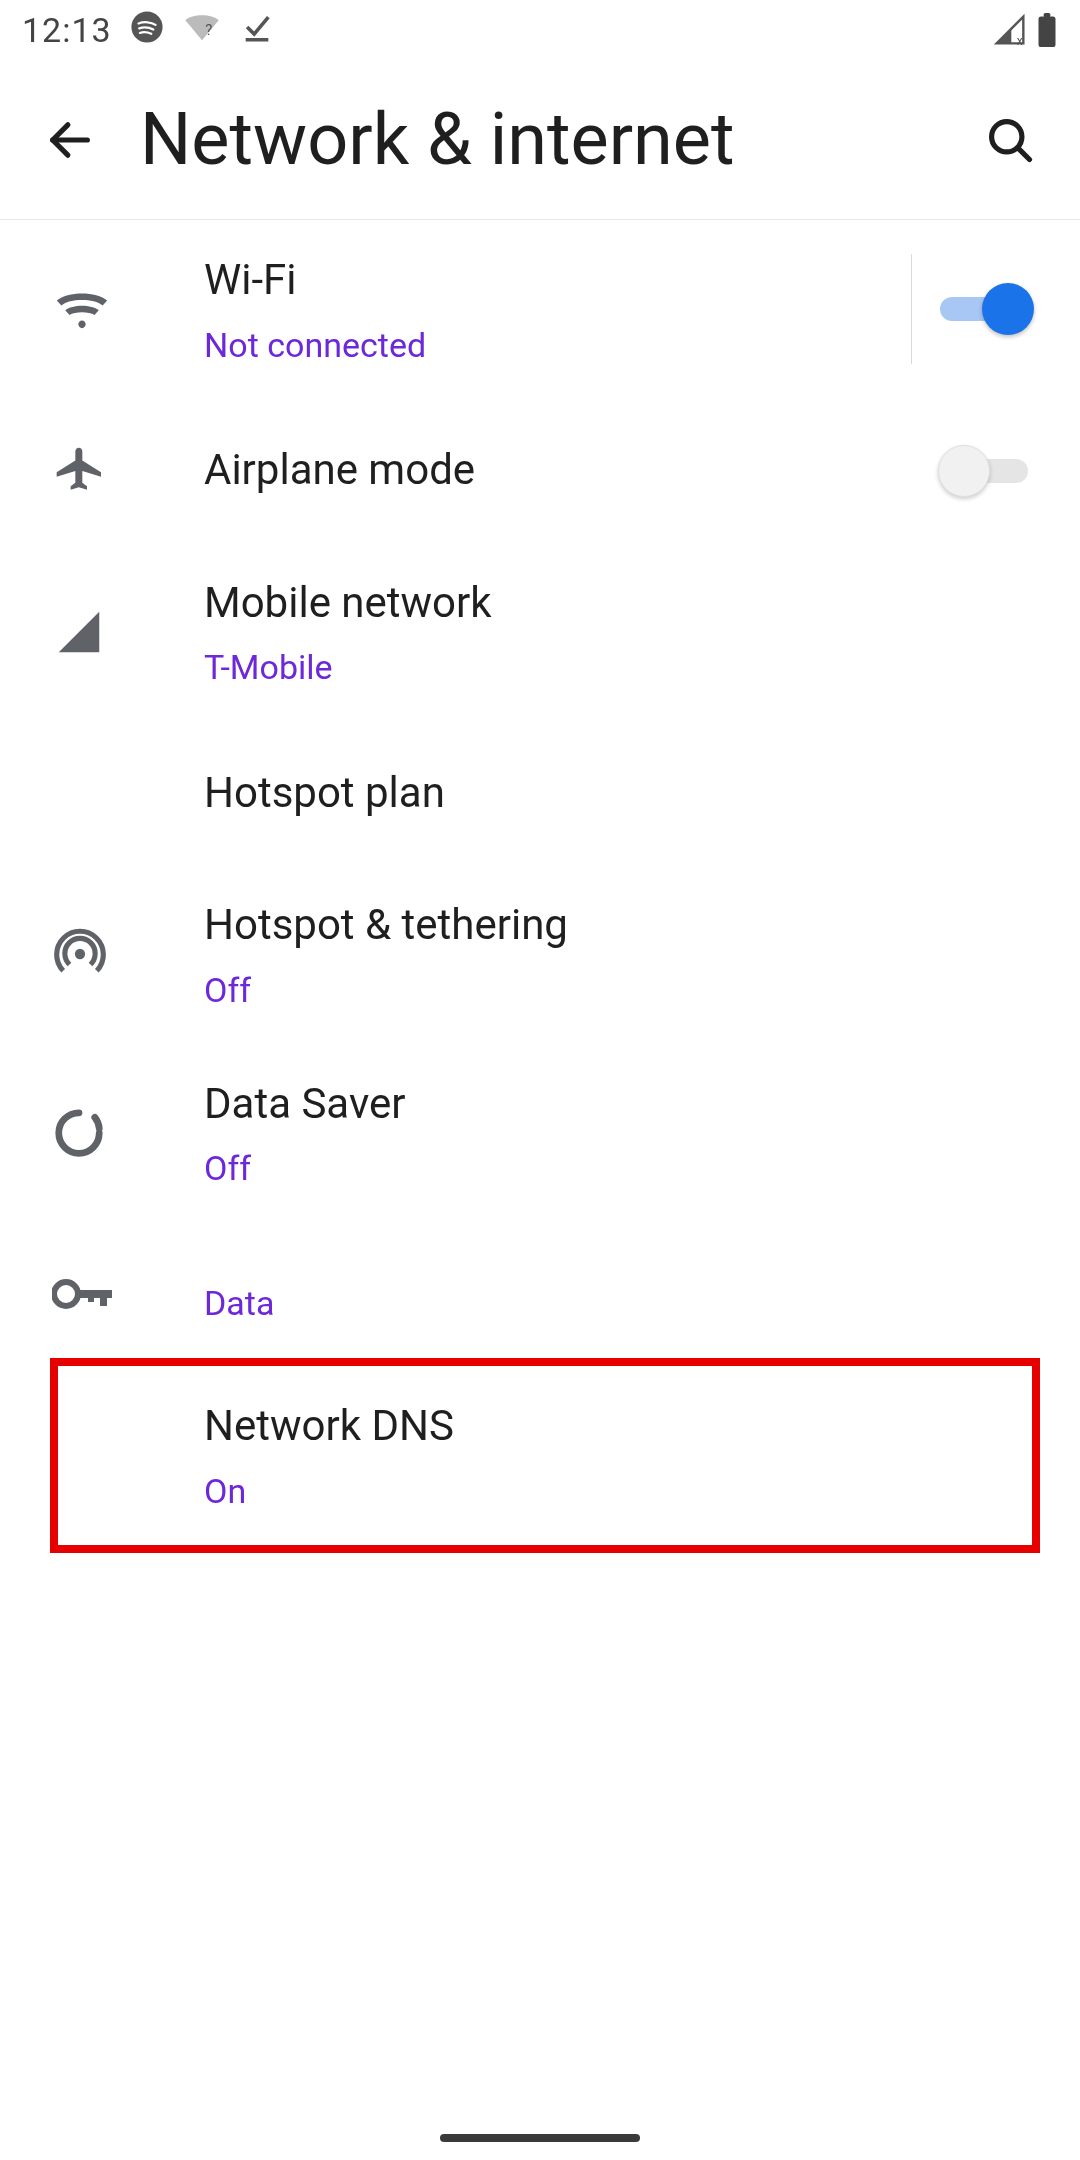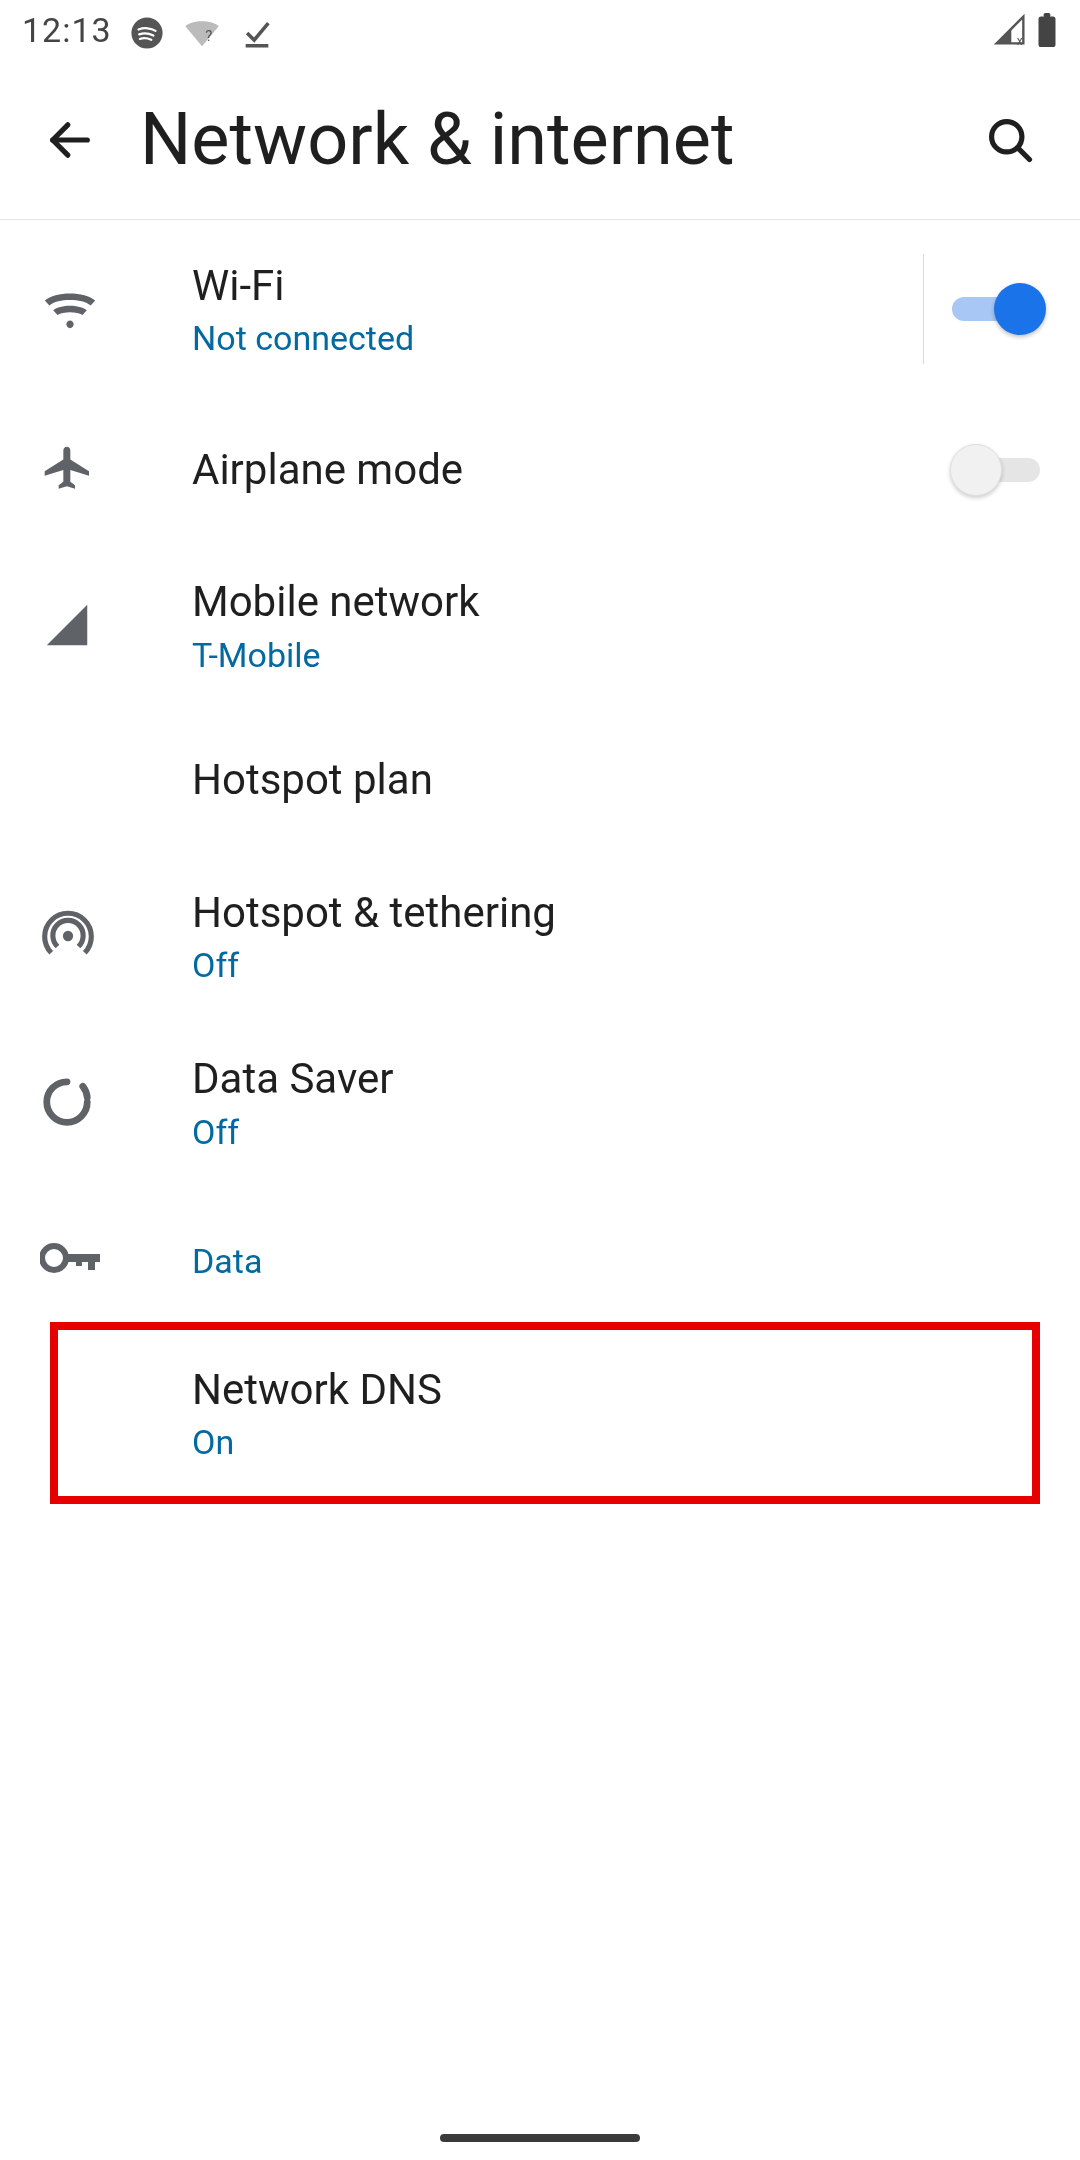--- a/index.html
+++ b/index.html
@@ -16,53 +16,53 @@
   html, body { width: 1080px; height: 2160px; }
 
   .status-bar {
     height: 60px;
     display: flex;
     align-items: center;
     justify-content: space-between;
     padding: 0 22px;
     color: #4f4f4f;
   }
-  .status-left { display: flex; align-items: flex-end; gap: 18px; }
+  .status-left { display: flex; align-items: flex-start; gap: 18px; }
   .status-right { display: flex; align-items: center; gap: 10px; }
   .status-time { font-size: 34px; font-weight: 400; color: #444; letter-spacing: 1px; }
 
   .app-bar {
     height: 160px;
     display: flex;
     align-items: center;
     padding: 0 44px;
     border-bottom: 1px solid #e8e8e8;
   }
   .app-bar .back { width: 60px; display:flex; align-items:center; justify-content:flex-start; }
   .app-bar .title { flex: 1; font-size: 72px; font-weight: 400; color: #1f1f1f; padding-left: 36px; }
   .app-bar .search { width: 60px; display:flex; align-items:center; justify-content:flex-end; }
 
   .list { }
   .row {
     display: flex;
     align-items: center;
     min-height: 144px;
-    padding: 34px 40px;
+    padding: 34px 52px;
     position: relative;
   }
   .row .icon-slot {
     width: 152px;
     display: flex;
     align-items: center;
     justify-content: flex-start;
     color: #5f6368;
   }
   .row .text-slot { flex: 1; display:flex; flex-direction:column; justify-content:center; }
   .row .label { font-size: 42px; color: #1f1f1f; line-height: 1.25; }
-  .row .sub { font-size: 34px; color: #0369a1; margin-top: 6px; }
+  .row .sub { font-size: 34px; color: #6d28d9; margin-top: 18px; }
   .row .trail { width: 160px; display:flex; align-items:center; justify-content:flex-end; }
 
   .divider-v {
     width: 1px;
     height: 110px;
     background: #d9d9d9;
     margin-right: 28px;
   }
 
   .switch {

